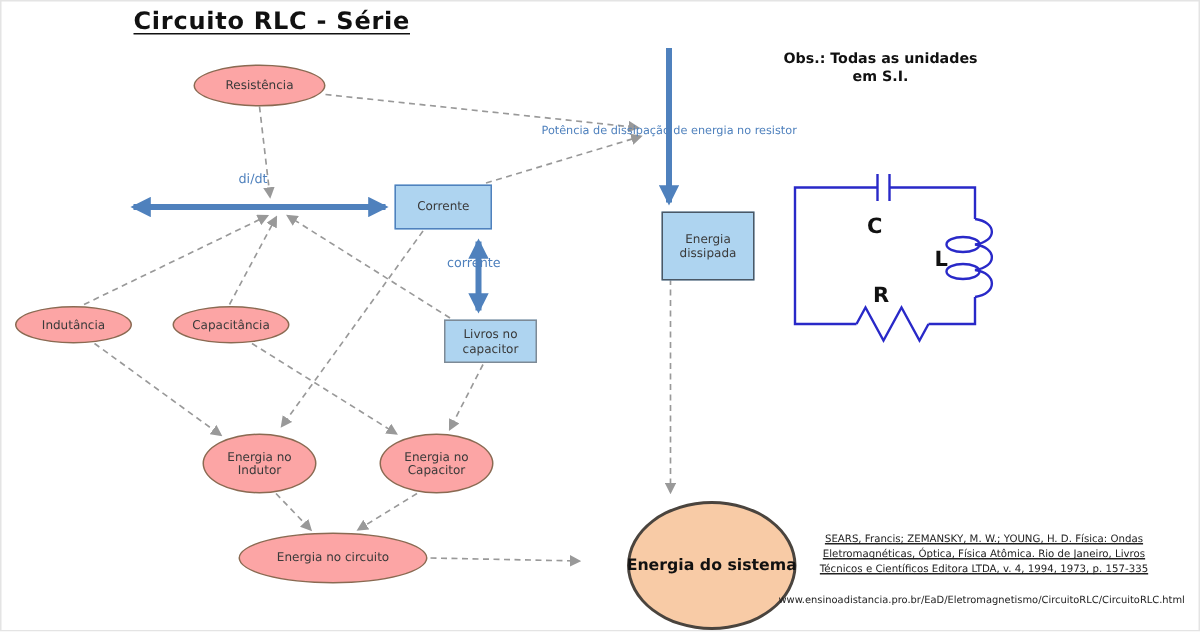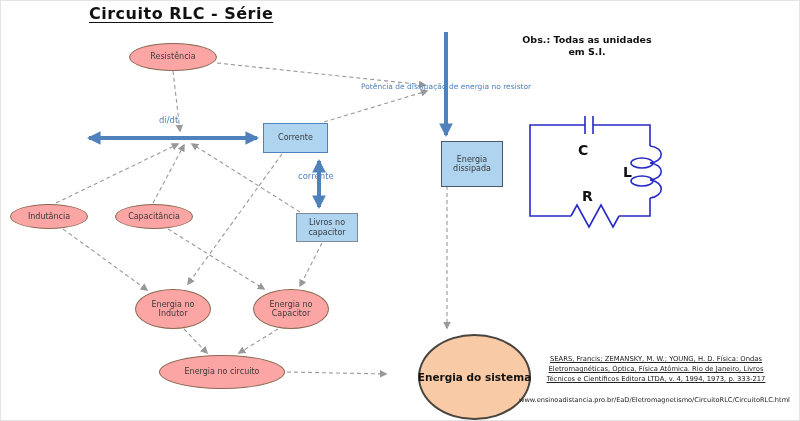--- a/index.html
+++ b/index.html
@@ -116,17 +116,17 @@
   <div class="abs node bluebox bb-dissip" style="left:416px;top:140px;width:62px;height:46px;margin-left:24px;">Energia dissipada</div>
   <div class="abs node bluebox bb-carga" style="left:295px;top:212px;width:62px;height:29px;">Livros no capacitor</div>
 
   <div class="abs bluelabel" id="potencia-label">Potência de dissipação de energia no resistor</div>
   <div class="abs bluelabel" id="didt-label">di/dt</div>
   <div class="abs bluelabel" id="corrente-label">corrente</div>
 
   <div class="abs" id="reference">
     <div>SEARS, Francis; ZEMANSKY, M. W.; YOUNG, H. D. Física: Ondas</div>
     <div>Eletromagnéticas, Óptica, Física Atômica. Rio de Janeiro, Livros</div>
-    <div>Técnicos e Científicos Editora LTDA, v. 4, 1994, 1973, p. 333-217</div>
+    <div>Técnicos e Científicos Editora LTDA, v. 4, 1994, 1973, p. 157-335</div>
   </div>
   <div class="abs" id="url">www.ensinoadistancia.pro.br/EaD/Eletromagnetismo/CircuitoRLC/CircuitoRLC.html</div>
 
 </div>
 
 </body></html>

